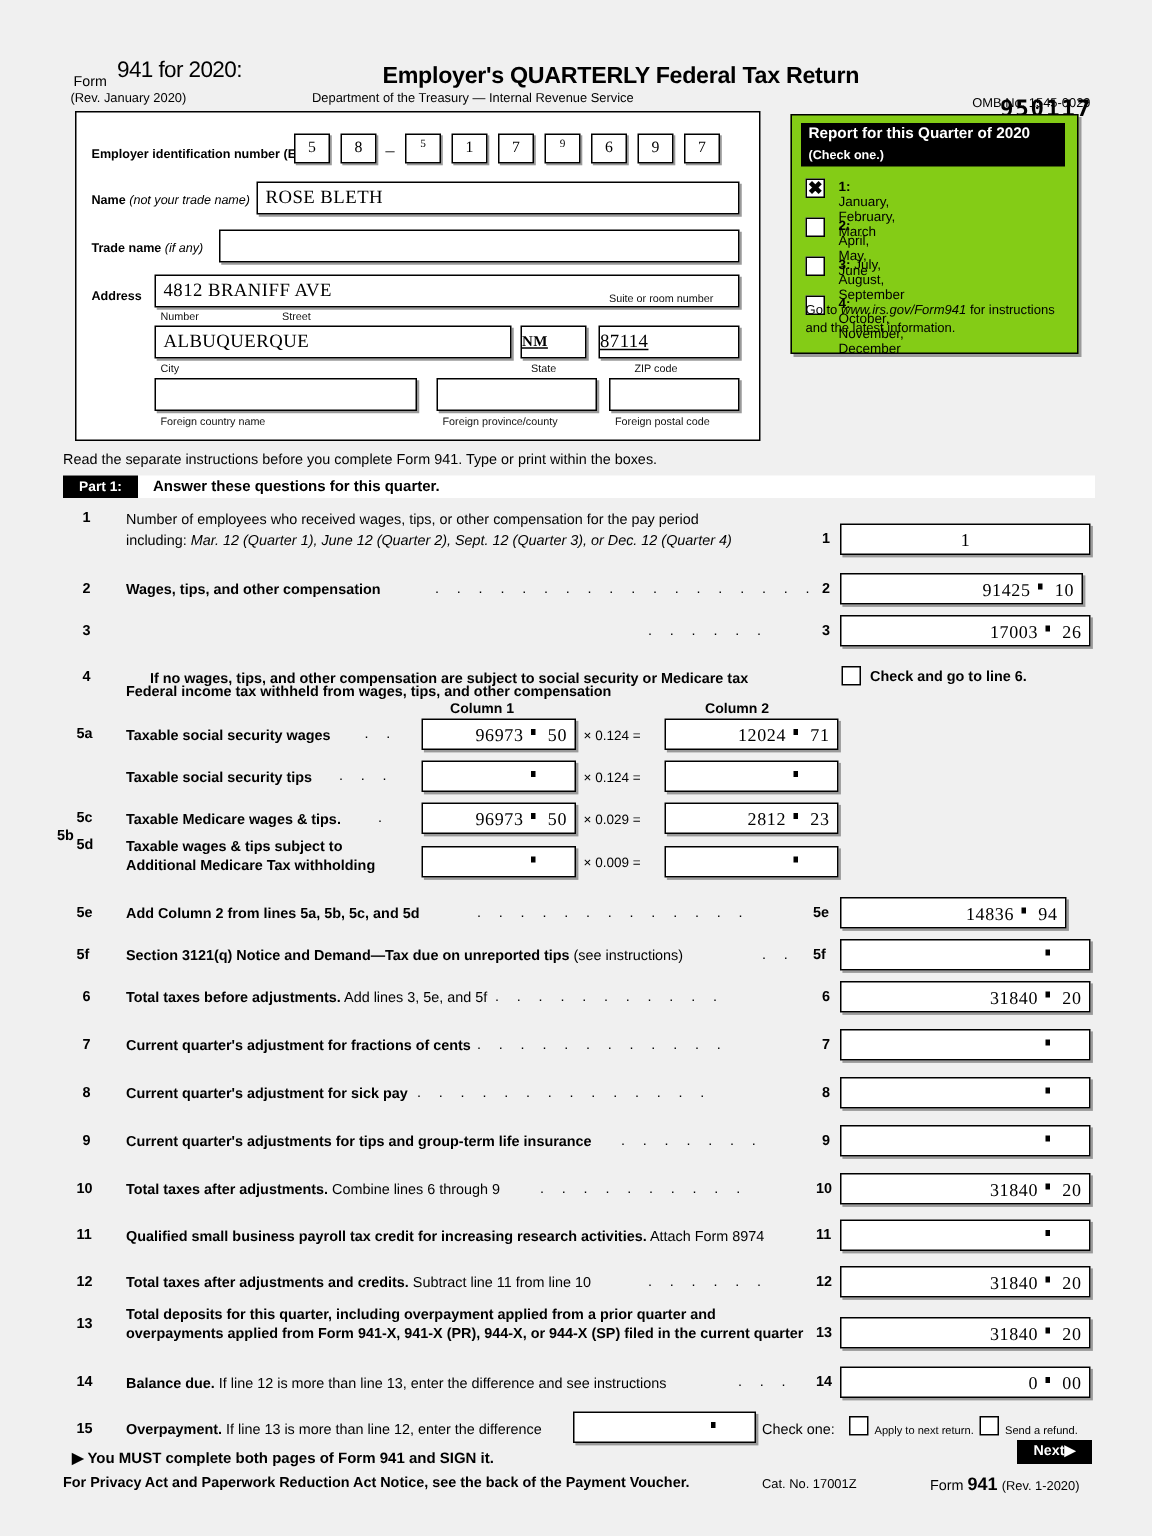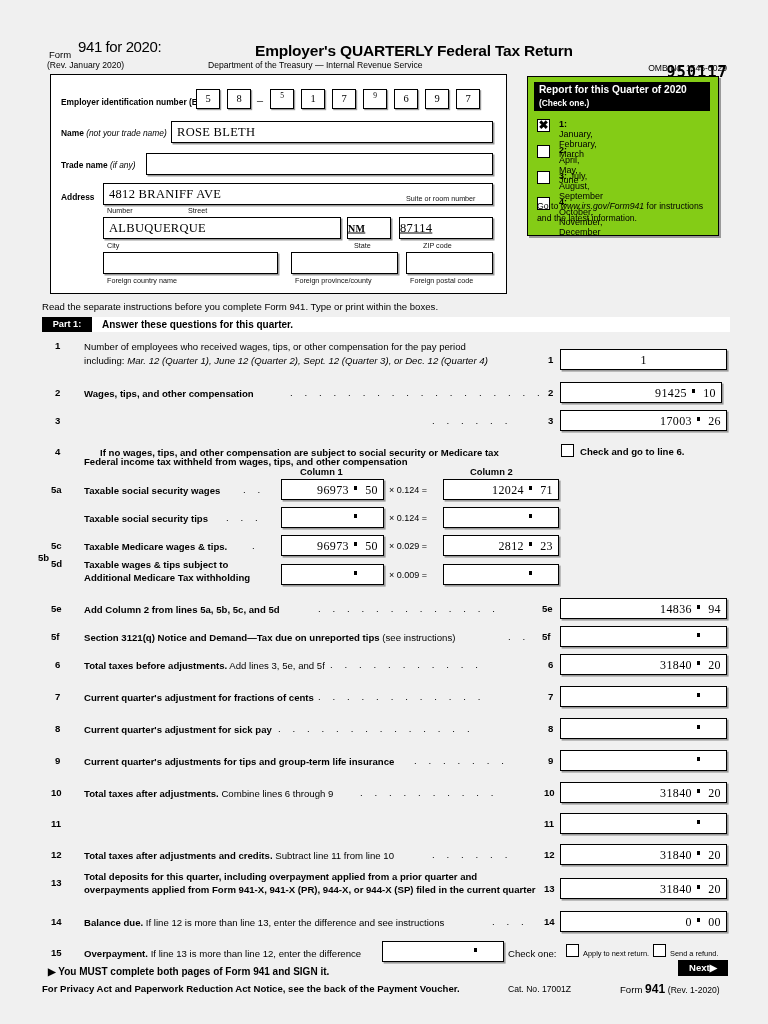--- a/index.html
+++ b/index.html
@@ -373,21 +373,21 @@
   <div class="amtbox" style="left:443px; top:564px; width:116px;">
     <span class="dollars"></span>
     <span class="dot"></span>
     <span class="cents"></span>
   </div>
 
   <span class="lnum" style="left:51px; top:603px;">5e</span>
   <span class="ltext" style="left:84px; top:603px; font-weight:bold;">Add Column 2 from lines 5a, 5b, 5c, and 5d</span>
   <span class="leader" style="left:318px; top:603px;">. . . . . . . . . . . . .</span>
   <span class="rnum" style="left:542px; top:603px;">5e</span>
-  <div class="amtbox" style="left:560px; top:598px; width:167px;">
+  <div class="amtbox" style="left:560px; top:598px; width:151px;">
     <span class="dollars">14836</span>
     <span class="dot"></span>
     <span class="cents">94</span>
   </div>
 
   <span class="lnum" style="left:51px; top:631px;">5f</span>
   <span class="ltext" style="left:84px; top:631px;"><b>Section 3121(q) Notice and Demand—Tax due on unreported tips</b> <span class="thin">(see instructions)</span></span>
   <span class="leader" style="left:508px; top:631px;">. .</span>
   <span class="rnum" style="left:542px; top:631px;">5f</span>
   <div class="amtbox" style="left:560px; top:626px; width:167px;">
@@ -440,20 +440,21 @@
   <span class="ltext" style="left:84px; top:787px;"><b>Total taxes after adjustments.</b><span> Combine lines 6 through 9</span></span>
   <span class="leader" style="left:360px; top:787px;">. . . . . . . . . .</span>
   <span class="rnum" style="left:544px; top:787px;">10</span>
   <div class="amtbox" style="left:560px; top:782px; width:167px;">
     <span class="dollars">31840</span>
     <span class="dot"></span>
     <span class="cents">20</span>
   </div>
 
   <span class="lnum" style="left:51px; top:818px;">11</span>
+  <span class="ltext" style="left:84px; top:818px;"><b>Qualified small business payroll tax credit for increasing research activities.</b><span> Attach Form 8974</span></span>
   <span class="rnum" style="left:544px; top:818px;">11</span>
   <div class="amtbox" style="left:560px; top:813px; width:167px;">
     <span class="dollars"></span>
     <span class="dot"></span>
     <span class="cents"></span>
   </div>
 
   <span class="lnum" style="left:51px; top:849px;">12</span>
   <span class="ltext" style="left:84px; top:849px;"><b>Total taxes after adjustments and credits.</b><span> Subtract line 11 from line 10</span></span>
   <span class="leader" style="left:432px; top:849px;">. . . . . .</span>

